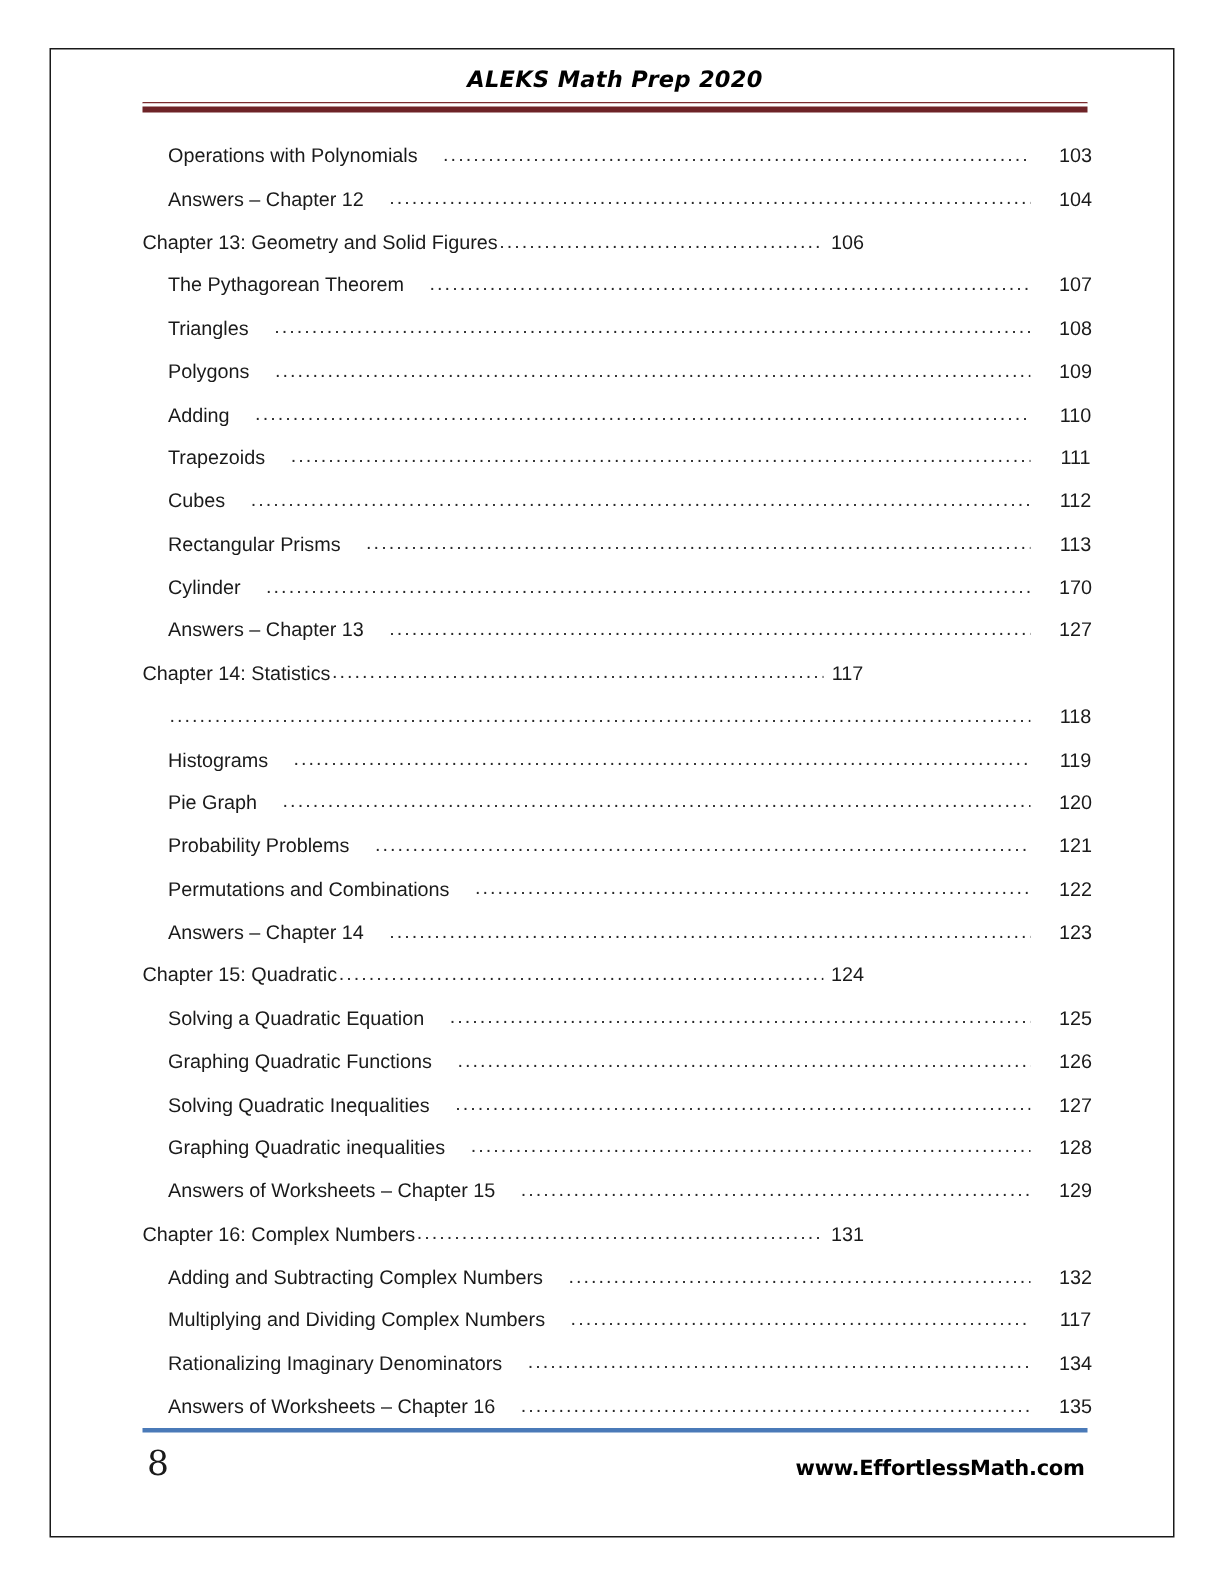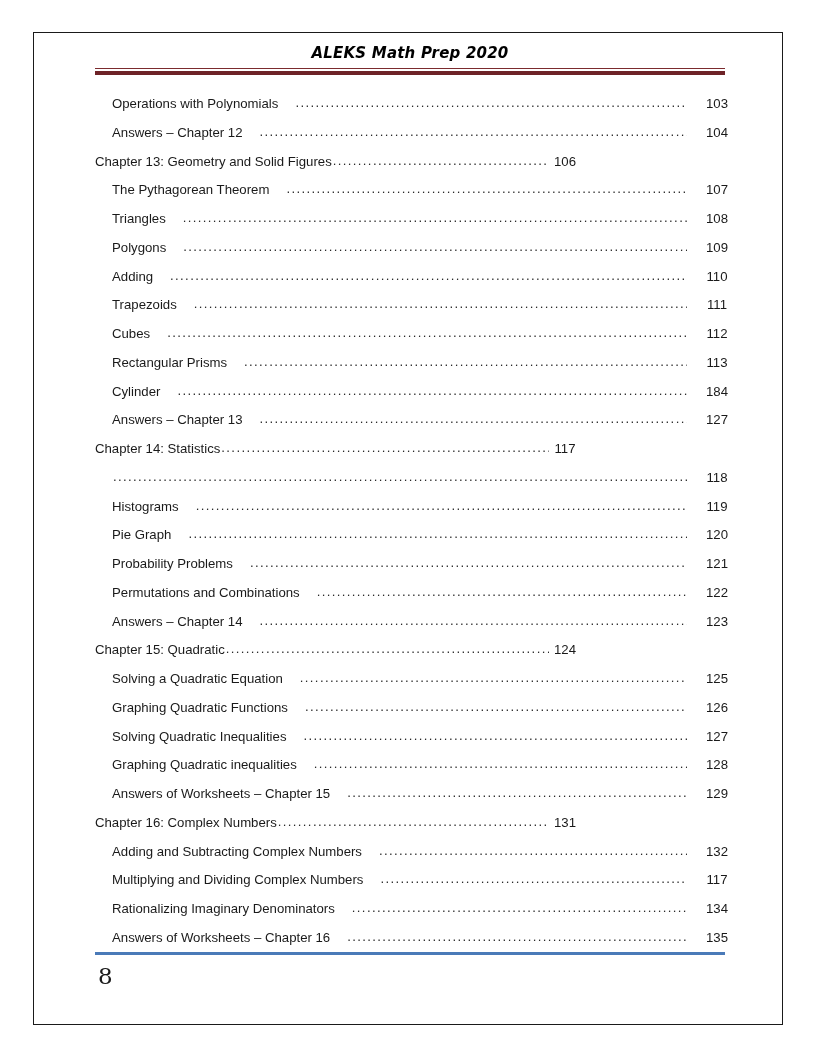--- a/index.html
+++ b/index.html
@@ -217,21 +217,21 @@
         <span class="pageno">112</span>
       </div>
       <div class="toc-row level-item">
         <span class="label">Rectangular Prisms</span>
         <span class="leader">...............................................................................................................................................................</span>
         <span class="pageno">113</span>
       </div>
       <div class="toc-row level-item">
         <span class="label">Cylinder</span>
         <span class="leader">...............................................................................................................................................................</span>
-        <span class="pageno">184</span>
+        <span class="pageno">170</span>
       </div>
       <div class="toc-row level-item">
         <span class="label">Answers – Chapter 13</span>
         <span class="leader">...............................................................................................................................................................</span>
         <span class="pageno">127</span>
       </div>
       <div class="toc-row level-chapter">
         <span class="label">Chapter 14:  Statistics</span>
         <span class="leader">...............................................................................................................................................................</span>
         <span class="pageno">117</span>
@@ -322,16 +322,17 @@
         <span class="label">Answers of Worksheets – Chapter 16</span>
         <span class="leader">...............................................................................................................................................................</span>
         <span class="pageno">135</span>
       </div>
     </div>
 
   <div class="doc-footer">
     <div class="footer-rule"></div>
     <div class="footer-row">
       <div class="footer-pageno">8</div>
+      <div class="footer-site">www.EffortlessMath.com</div>
     </div>
   </div>
 
 </div>
 
 </body></html>

